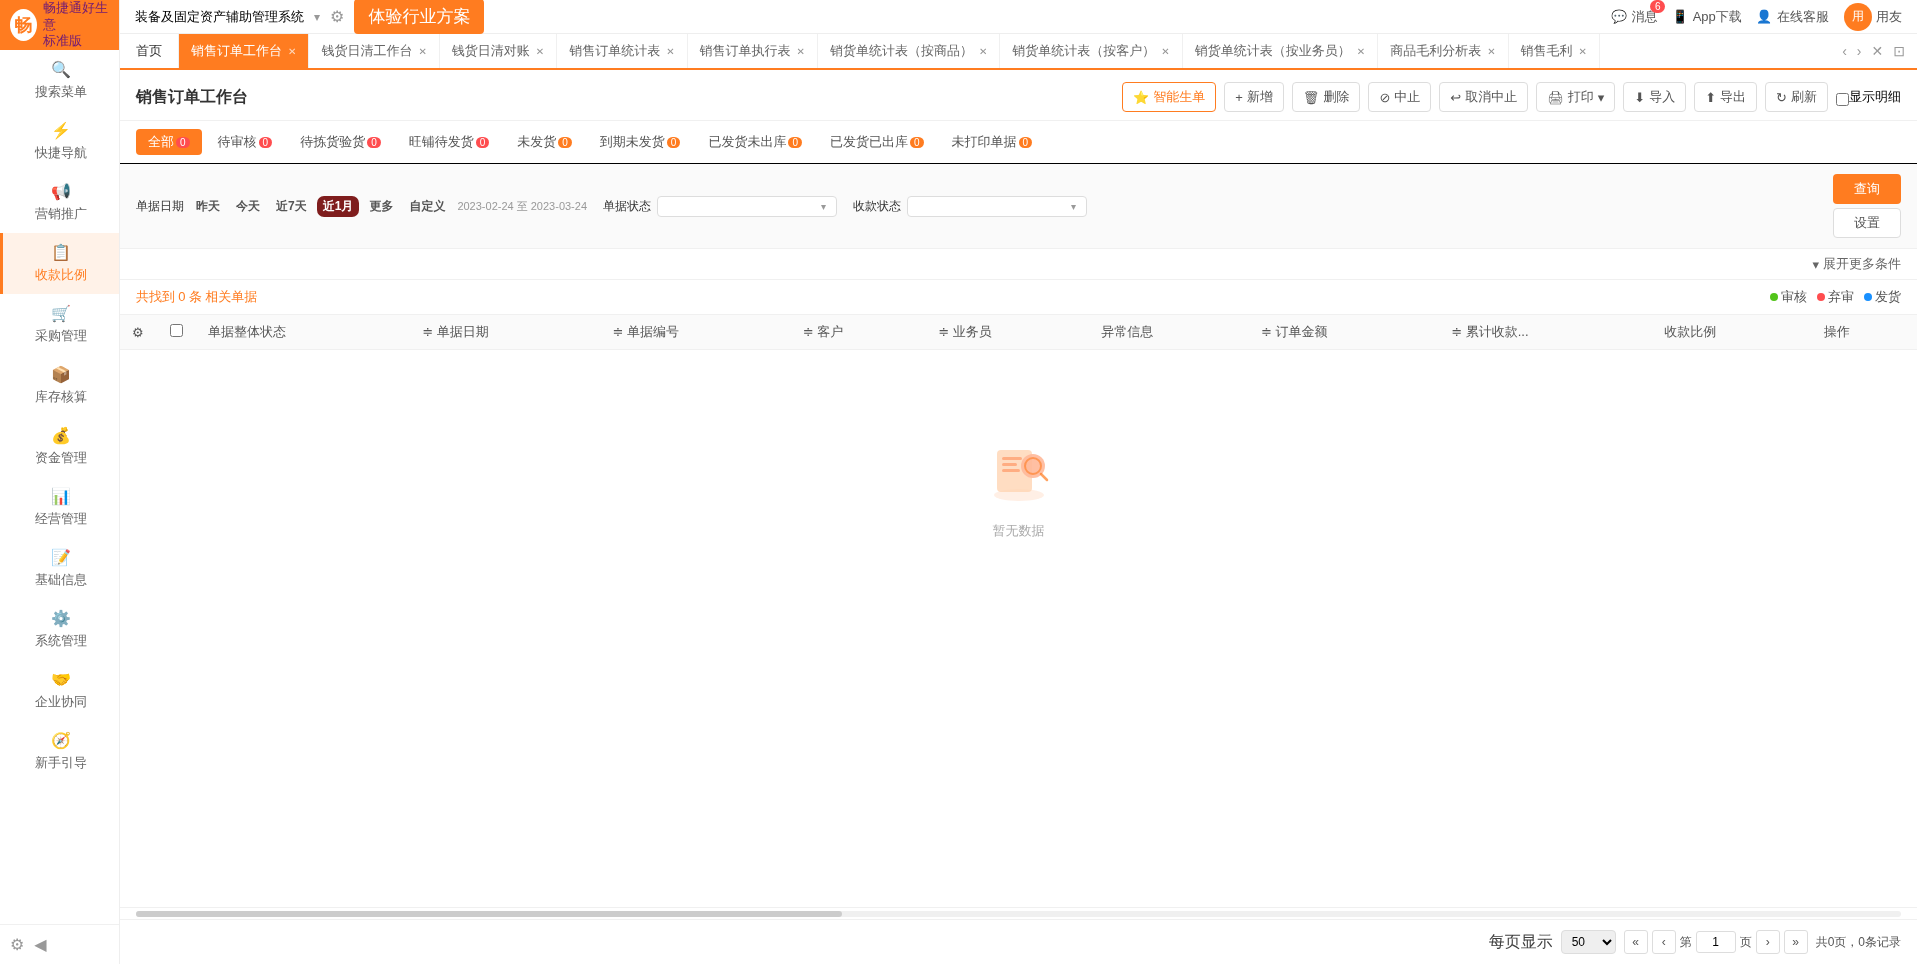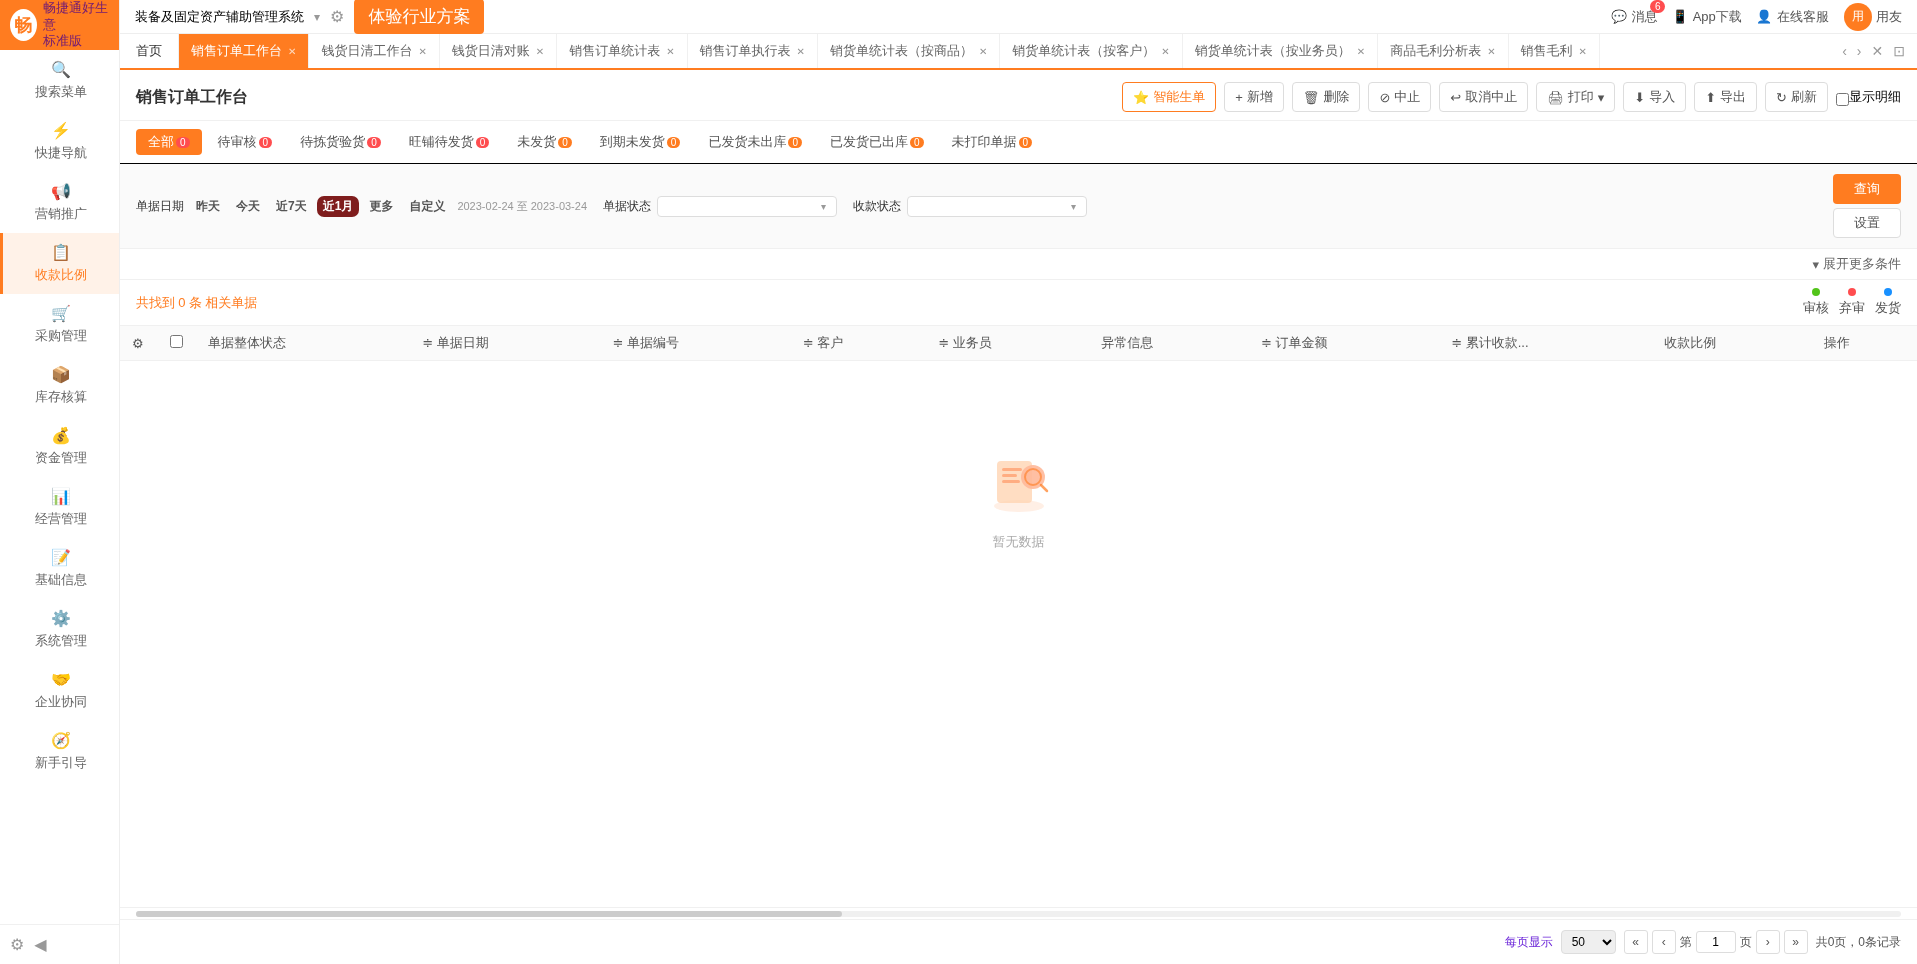--- a/index.html
+++ b/index.html
@@ -69,39 +69,39 @@
     .filter-select-arrow { color: #999; margin-left: auto; font-size: 10px; }
     .filter-expand { display: flex; align-items: center; gap: 4px; color: #666; cursor: pointer; font-size: 12px; margin-left: auto; }
     .query-btn { background: #ff7c20; color: #fff; border: none; border-radius: 4px; padding: 6px 20px; cursor: pointer; font-size: 13px; }
     .set-btn { background: #fff; color: #555; border: 1px solid #ddd; border-radius: 4px; padding: 5px 20px; cursor: pointer; font-size: 13px; }
 
     
     .table-info { padding: 8px 16px; display: flex; align-items: center; justify-content: space-between; border-bottom: 1px solid #f0f0f0; }
     .table-info-text { font-size: 12px; color: #555; }
     .table-info-text span { color: #ff7c20; }
     .table-quick-actions { display: flex; gap: 10px; }
-    .quick-action { display: flex; align-items: center; gap: 3px; cursor: pointer; color: #555; font-size: 12px; flex-direction: column; }
+    .quick-action { display: flex; align-items: center; gap: 3px; cursor: pointer; color: #555; font-size: 12px; }
     .quick-action .dot { width: 8px; height: 8px; border-radius: 50%; display: inline-block; }
 
     
     .table-wrap { flex: 1; overflow: auto; }
     table { width: 100%; border-collapse: collapse; }
     th { background: #fafafa; padding: 8px 12px; text-align: left; font-weight: 500; color: #555; border-bottom: 1px solid #f0f0f0; font-size: 12px; white-space: nowrap; }
     .th-sort { display: flex; align-items: center; gap: 4px; }
     .th-check { width: 40px; text-align: center; }
     .th-settings { width: 36px; }
 
     
     .empty-state { display: flex; flex-direction: column; align-items: center; justify-content: center; padding: 80px 0; color: #999; gap: 12px; }
     .empty-icon { width: 80px; height: 80px; }
     .empty-text { font-size: 13px; color: #aaa; }
 
     
     .pagination { padding: 10px 16px; display: flex; align-items: center; justify-content: flex-end; gap: 8px; border-top: 1px solid #f0f0f0; background: #fff; }
-    .page-size-label { font-size: 12px; color: #6d28d9; }
+    .page-size-label { font-size: 16px; color: #404040; }
     .page-size-select { border: 1px solid #ddd; border-radius: 4px; padding: 3px 6px; font-size: 12px; }
     .page-nav { display: flex; align-items: center; gap: 4px; }
     .page-nav-btn { width: 24px; height: 24px; display: flex; align-items: center; justify-content: center; border: 1px solid #ddd; border-radius: 3px; cursor: pointer; color: #555; font-size: 12px; background: #fff; }
     .page-input { width: 40px; border: 1px solid #ddd; border-radius: 3px; padding: 3px 6px; text-align: center; font-size: 12px; }
     .page-info { font-size: 12px; color: #555; }
     .scrollbar-area { height: 12px; border-top: 1px solid #f0f0f0; display: flex; align-items: center; padding: 0; }
     .scrollbar-track { flex: 1; height: 6px; background: #f0f0f0; border-radius: 3px; position: relative; margin: 0 16px; }
     .scrollbar-thumb { position: absolute; left: 0; width: 40%; height: 6px; background: #ccc; border-radius: 3px; }
   </style>
 </head>

